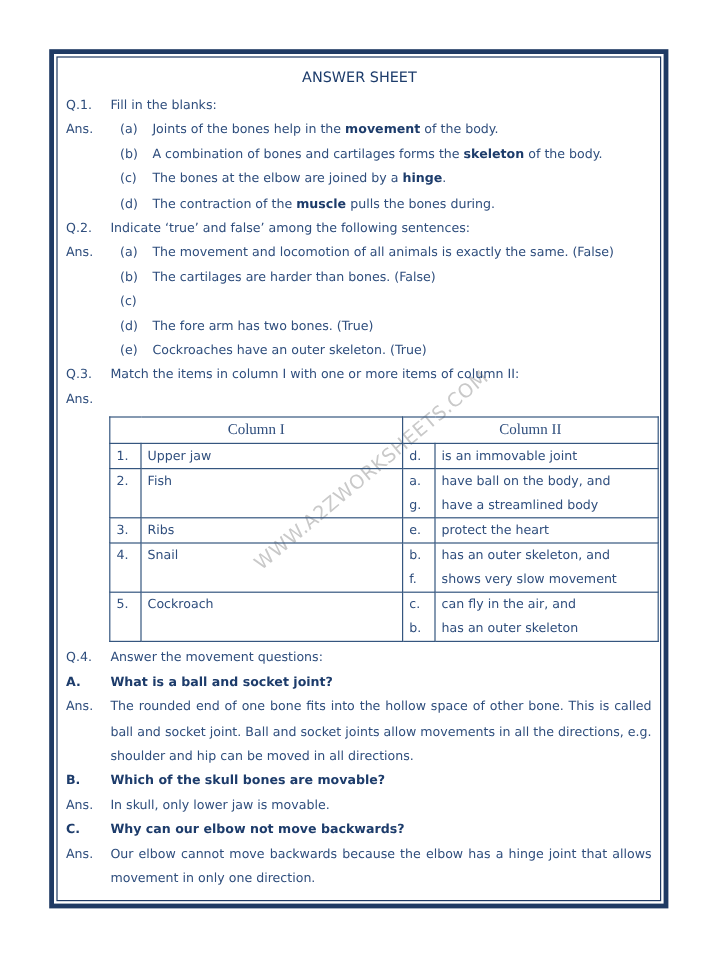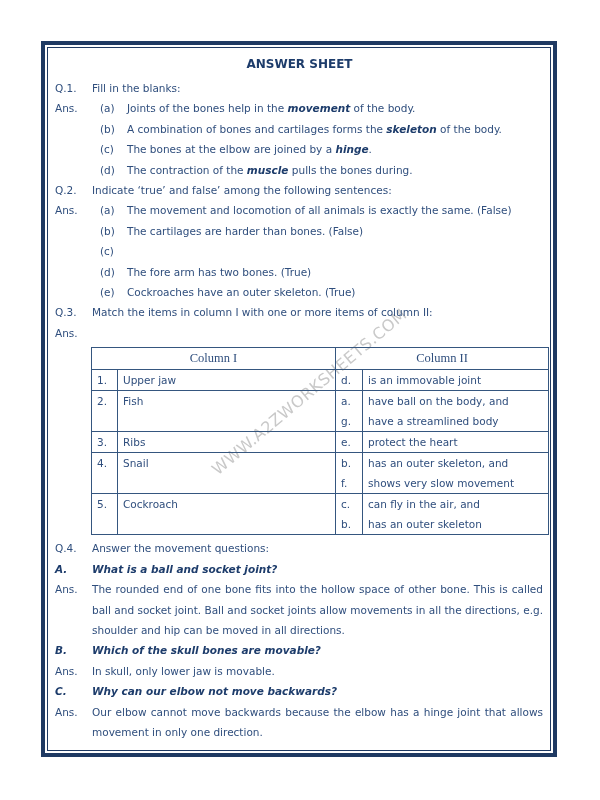--- a/index.html
+++ b/index.html
@@ -20,28 +20,28 @@
     padding:4px 6px 0 7px;
   }
   .watermark {
     position:absolute; left:140px; top:342px; width:224px;
     text-align:center; transform:rotate(-40deg);
     color:#c9c9c9; font-size:16px; letter-spacing:0.5px;
     white-space:nowrap; z-index:0; user-select:none;
   }
   .content { position:relative; z-index:1; color:#2f4e7d; font-size:10.5px; }
   .title {
-    text-align:center; font-weight:bold; font-size:12px;
+    text-align:center; font-weight:normal; font-size:12px;
     color:#1d3c6b; line-height:24px; margin-bottom:2px;
   }
   .row { display:grid; line-height:20.4px; }
   .r2 { grid-template-columns:37px 1fr; }
   .r3 { grid-template-columns:45px 27px 1fr; }
   .lab { white-space:nowrap; }
-  b, .bq { color:#1d3c6b; font-weight:bold;font-style:italic; }
+  b, .bq { color:#1d3c6b; font-weight:bold; }
   .just { text-align:justify; padding-right:1px; }
   table.match {
     border-collapse:collapse; margin:4px 0 3px 36px;
     width:458px; color:#2f4e7d; font-size:10.5px;
   }
   table.match th, table.match td {
     border:1px solid #35567f; padding:0 5px; vertical-align:top;
     line-height:20px; text-align:left; font-weight:normal;
   }
   table.match th {

